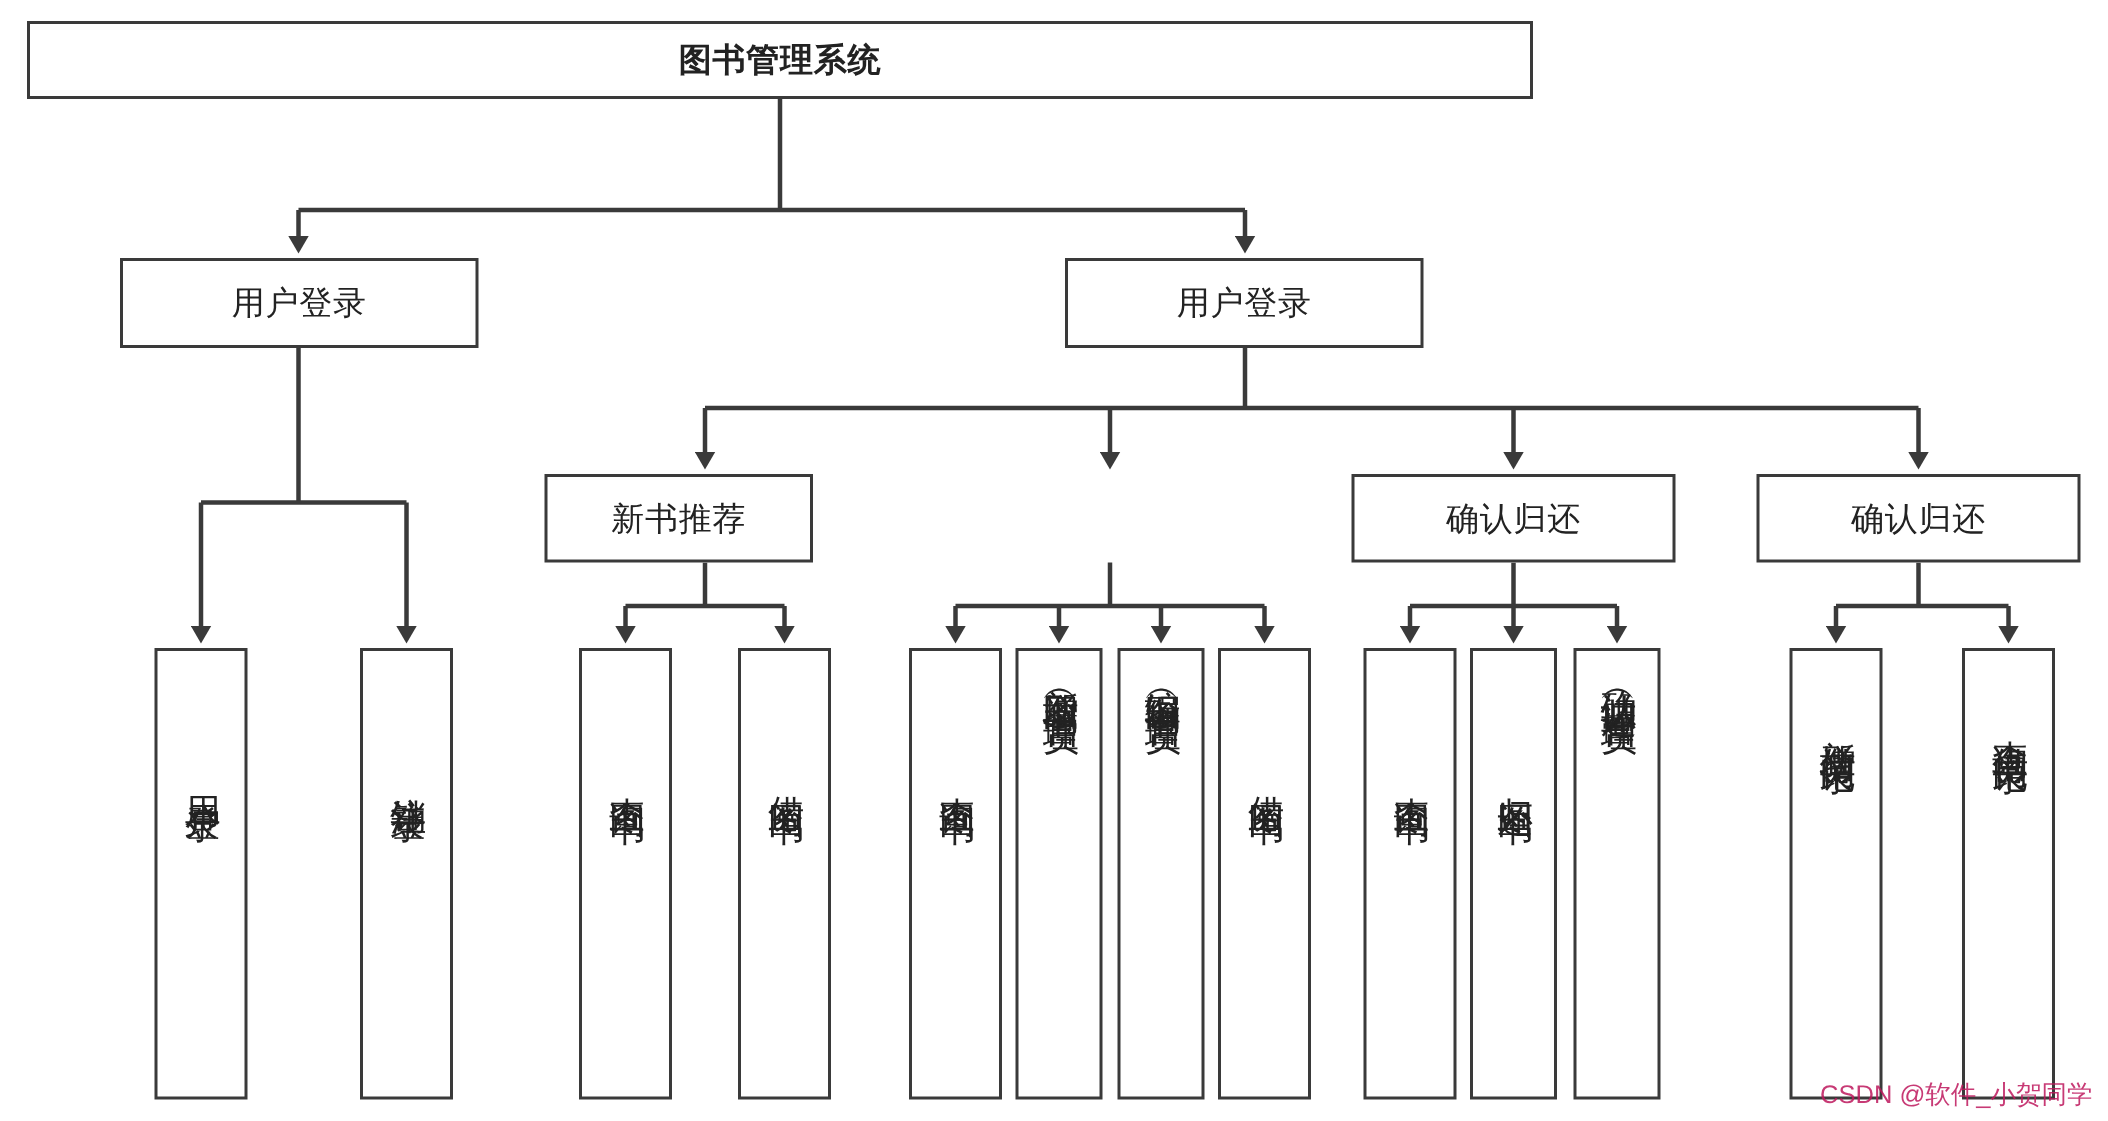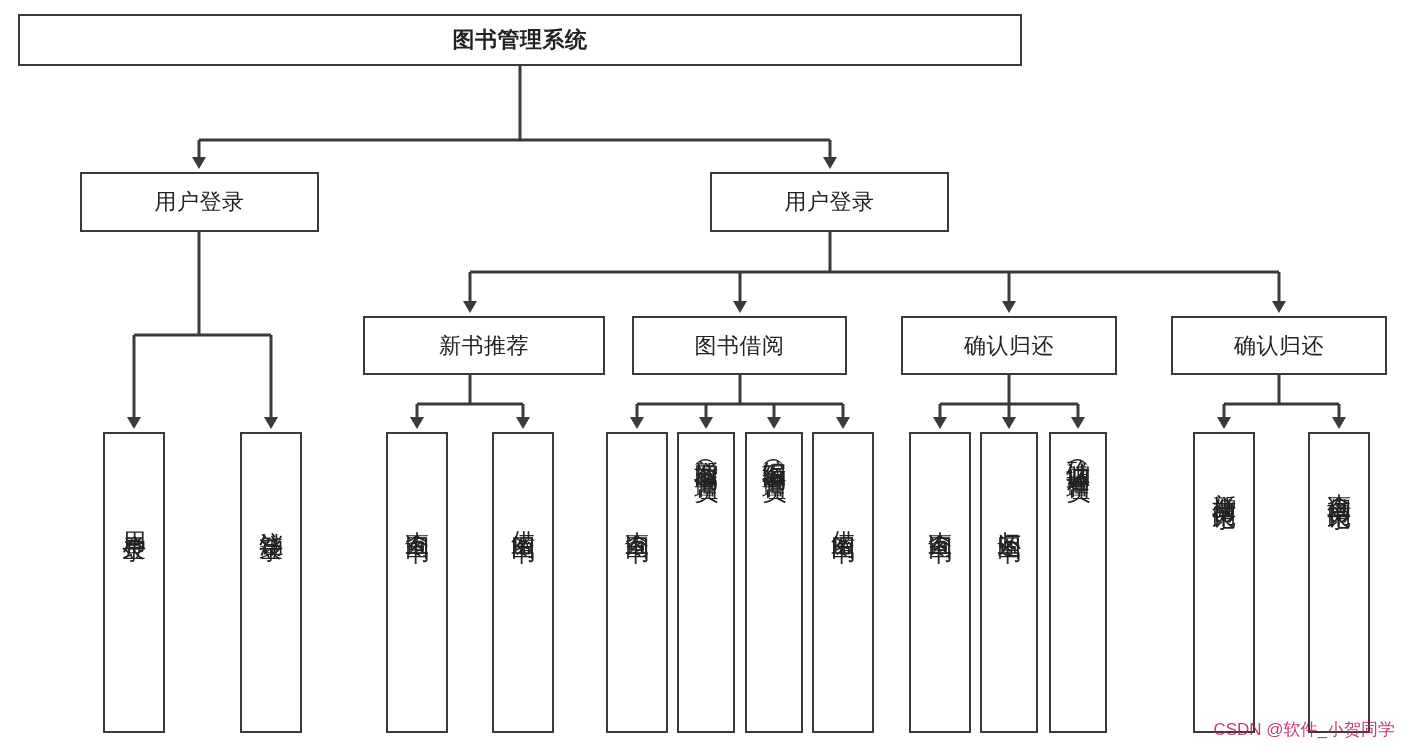--- a/index.html
+++ b/index.html
@@ -138,27 +138,24 @@
   </div>
 
   <div class="node horizontal" style="left:80px; top:172px; width:239px; height:60px;">
     <span class="label">用户登录</span>
   </div>
 
   <div class="node horizontal" style="left:710px; top:172px; width:239px; height:60px;">
     <span class="label">用户登录</span>
   </div>
 
-  <div class="node horizontal" style="left:363px; top:316px; width:242px; height:59px;">
+  <div class="node horizontal" style="left:363px; top:316px; width:179px; height:59px;">
     <span class="label">新书推荐</span>
   </div>
 
-  <div class="node horizontal" style="left:632px; top:316px; width:215px; height:59px;">
-    <span class="label">图书借阅</span>
-  </div>
 
   <div class="node horizontal" style="left:901px; top:316px; width:216px; height:59px;">
     <span class="label">确认归还</span>
   </div>
 
   <div class="node horizontal" style="left:1171px; top:316px; width:216px; height:59px;">
     <span class="label">确认归还</span>
   </div>
 
   <div class="node vertical mid" style="left:103px; top:432px; width:62px; height:301px;">

